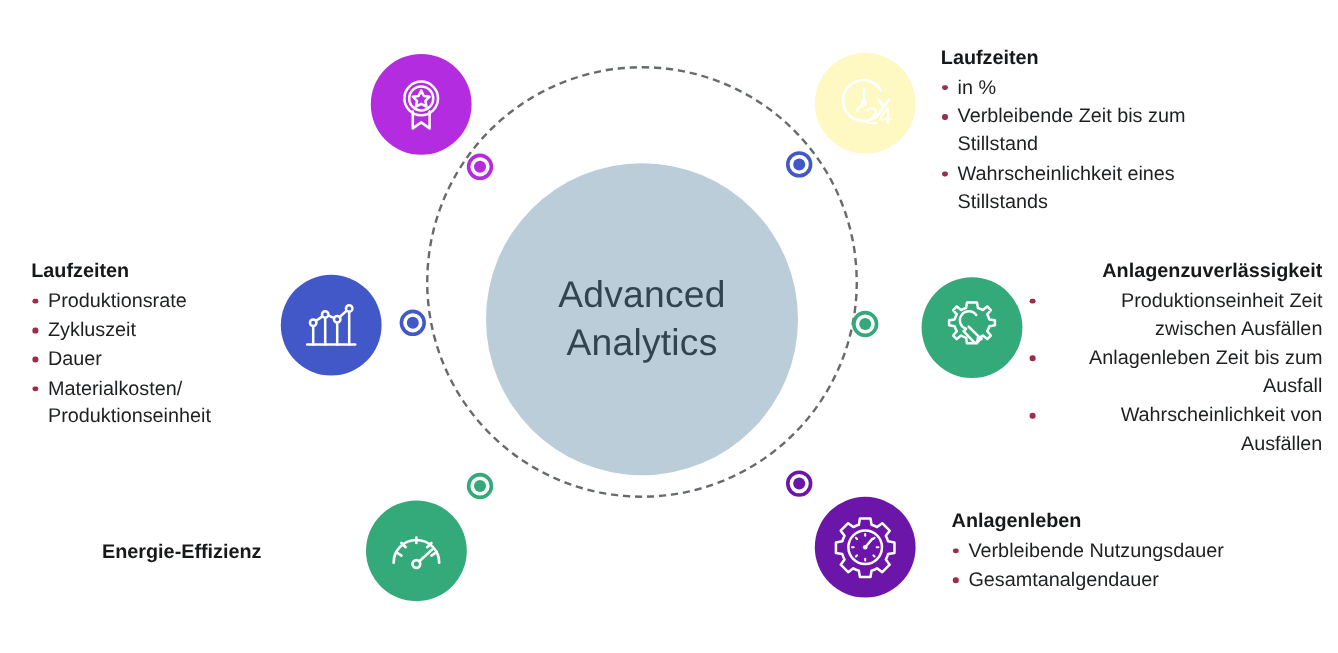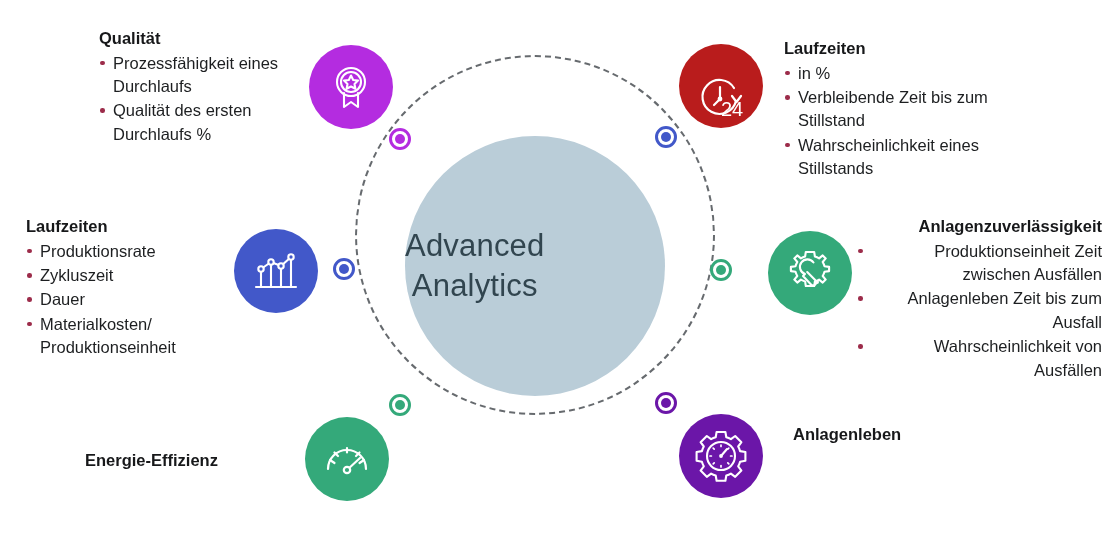--- a/index.html
+++ b/index.html
@@ -30,20 +30,21 @@
   .hub-core {
     position: absolute;
     left: 405px;
     top: 136px;
     width: 260px;
     height: 260px;
     border-radius: 50%;
     background: #bacdd8;
     display: flex;
     align-items: center;
+    justify-content: center;
   }
   .hub-core-label {
     font-size: 31px;
     color: #31454f;
     text-align: center;
     line-height: 1.28;
     letter-spacing: 0.2px;
   }
 
   
@@ -139,21 +140,21 @@
     <span>
       <svg width="50" height="50" viewBox="0 0 50 50" fill="none" stroke="#ffffff" stroke-width="2.1" stroke-linejoin="round" stroke-linecap="round">
         <circle cx="25" cy="20" r="14"></circle>
         <circle cx="25" cy="20" r="10"></circle>
         <path d="M25 13.5 L27.2 18 L32 18.6 L28.5 22 L29.4 26.8 L25 24.5 L20.6 26.8 L21.5 22 L18 18.6 L22.8 18 Z"></path>
         <path d="M18 31 L18 45 L25 40 L32 45 L32 31"></path>
       </svg>
     </span>
   </div>
 
-  <div class="bubble" style="left:679px; top:44px; background:#b91c1c;align-items:flex-end;">
+  <div class="bubble" style="left:679px; top:44px; background:#fef9c3;">
     <span>
       <svg width="58" height="58" viewBox="0 0 58 58" fill="none" stroke="#ffffff" stroke-width="2.2" stroke-linecap="round" stroke-linejoin="round">
         <path d="M42 18 A17 17 0 1 0 44 31"></path>
         <path d="M40 26 L44.5 32 L49 26" stroke-width="2.2"></path>
         <path d="M28 17 L28 29 L22 35"></path>
         <circle cx="28" cy="29" r="2.4" fill="#ffffff" stroke="none"></circle>
         <text x="40" y="46" font-family="Liberation Sans, sans-serif" font-size="20" fill="#ffffff" stroke="none" text-anchor="middle">24</text>
       </svg>
     </span>
   </div>
@@ -214,27 +215,20 @@
           <line x1="36.8" y1="36.8" x2="35.8" y2="35.8"></line>
           <line x1="29" y1="40" x2="29" y2="38.6"></line>
           <line x1="21.2" y1="36.8" x2="22.2" y2="35.8"></line>
           <line x1="18" y1="29" x2="19.4" y2="29"></line>
           <line x1="21.2" y1="21.2" x2="22.2" y2="22.2"></line>
         </g>
       </svg>
     </span>
   </div>
 
-  <div class="block" style="left:99px; top:28px; width:200px;">
-    <div class="block-title">Qualität</div>
-    <ul>
-      <li>Prozessfähigkeit eines Durchlaufs</li>
-      <li>Qualität des ersten Durchlaufs %</li>
-    </ul>
-  </div>
 
   <div class="block" style="left:784px; top:38px; width:260px;">
     <div class="block-title">Laufzeiten</div>
     <ul>
       <li>in %</li>
       <li>Verbleibende Zeit bis zum Stillstand</li>
       <li>Wahrscheinlichkeit eines Stillstands</li>
     </ul>
   </div>
 
@@ -256,15 +250,19 @@
       <li>Wahrscheinlichkeit von Ausfällen</li>
     </ul>
   </div>
 
   <div class="block" style="left:85px; top:450px; width:215px;">
     <div class="block-title">Energie-Effizienz</div>
   </div>
 
   <div class="block" style="left:793px; top:424px; width:280px;">
     <div class="block-title">Anlagenleben</div>
+    <ul>
+      <li>Verbleibende Nutzungsdauer</li>
+      <li>Gesamtanalgendauer</li>
+    </ul>
   </div>
 
 </div>
 
 </body></html>

